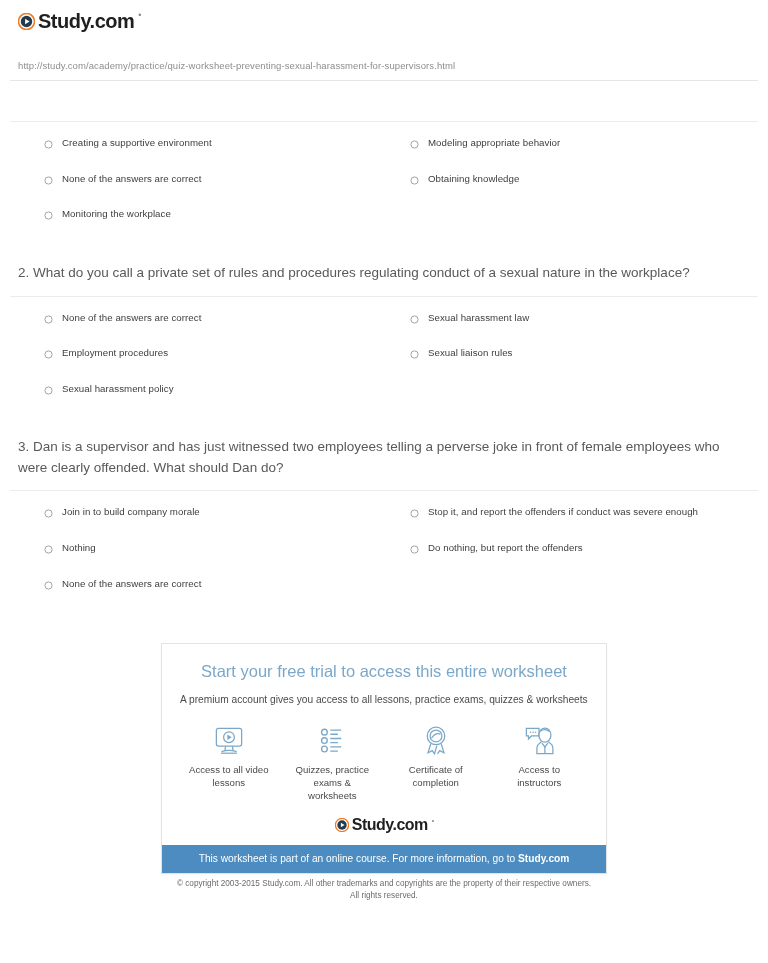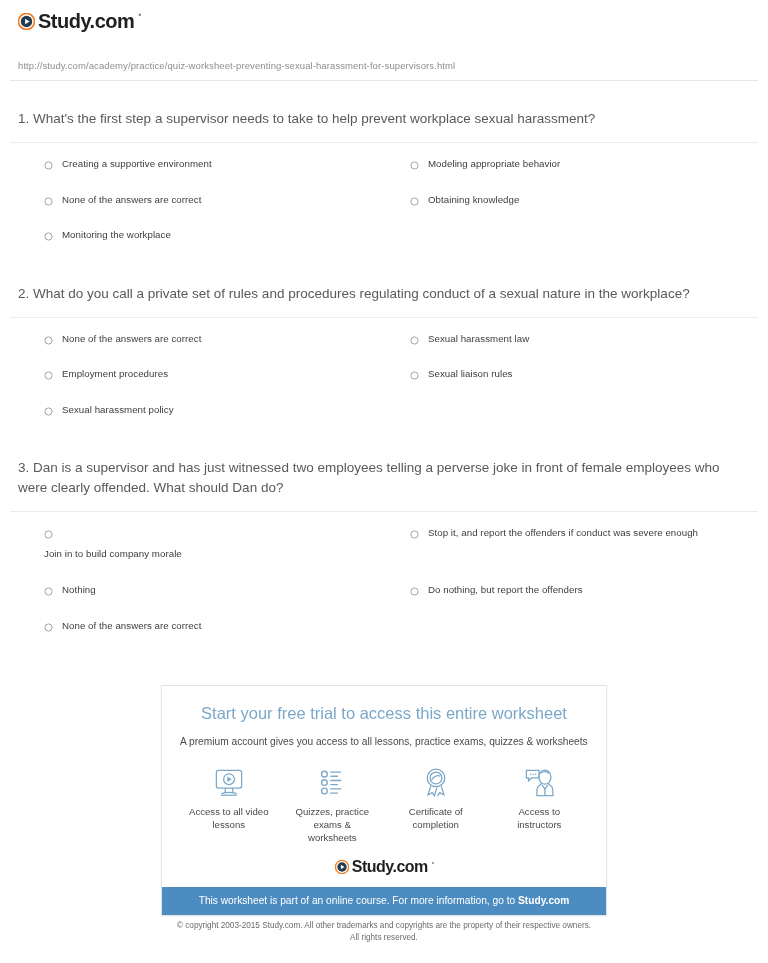--- a/index.html
+++ b/index.html
@@ -235,21 +235,20 @@
   </div>
 
   <div class="title-block">
     <p class="doc-url">http://study.com/academy/practice/quiz-worksheet-preventing-sexual-harassment-for-supervisors.html</p>
   </div>
   <hr class="rule rule-top">
 
   <div class="quiz">
 
     <div class="question-block" style="padding-top:28px;">
-      <p class="q-text">1. What's the first step a supervisor needs to take to help prevent workplace sexual harassment?</p>
       <hr class="rule q-rule">
       <ul class="options">
         <li class="option" style="padding-top:15px;">
           <svg class="radio" viewBox="0 0 10 10">
               <circle cx="5" cy="5" r="4" fill="#ffffff" stroke="#9a9a9a" stroke-width="1"></circle>
             </svg>
           <span class="option-label">Creating a supportive environment</span>
         </li>
         <li class="option" style="padding-top:15px;padding-left:9px;">
           <svg class="radio" viewBox="0 0 10 10">
@@ -312,21 +311,21 @@
             </svg>
           <span class="option-label">Sexual harassment policy</span>
         </li>
       </ul>
     </div>
 
     <div class="question-block" style="padding-top:41px;">
       <p class="q-text">3. Dan is a supervisor and has just witnessed two employees telling a perverse joke in front of female employees who were clearly offended. What should Dan do?</p>
       <hr class="rule q-rule">
       <ul class="options">
-        <li class="option" style="padding-top:15px;flex-direction:column;">
+        <li class="option" style="padding-top:15px;">
           <svg class="radio" viewBox="0 0 10 10">
               <circle cx="5" cy="5" r="4" fill="#ffffff" stroke="#9a9a9a" stroke-width="1"></circle>
             </svg>
           <span class="option-label">Join in to build company morale</span>
         </li>
         <li class="option" style="padding-top:15px;padding-left:9px;">
           <svg class="radio" viewBox="0 0 10 10">
               <circle cx="5" cy="5" r="4" fill="#ffffff" stroke="#9a9a9a" stroke-width="1"></circle>
             </svg>
           <span class="option-label">Stop it, and report the offenders if conduct was severe enough</span>

